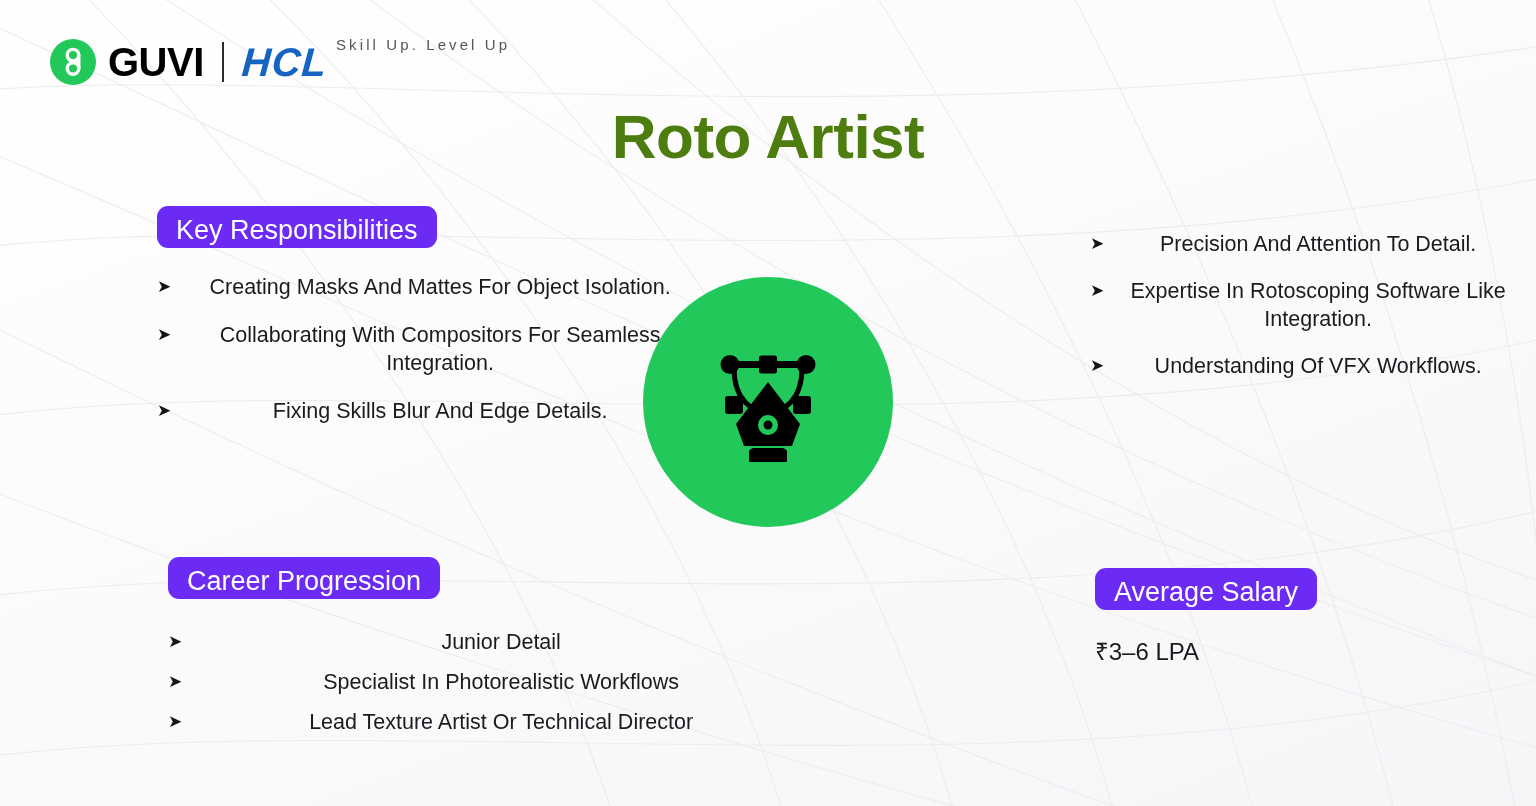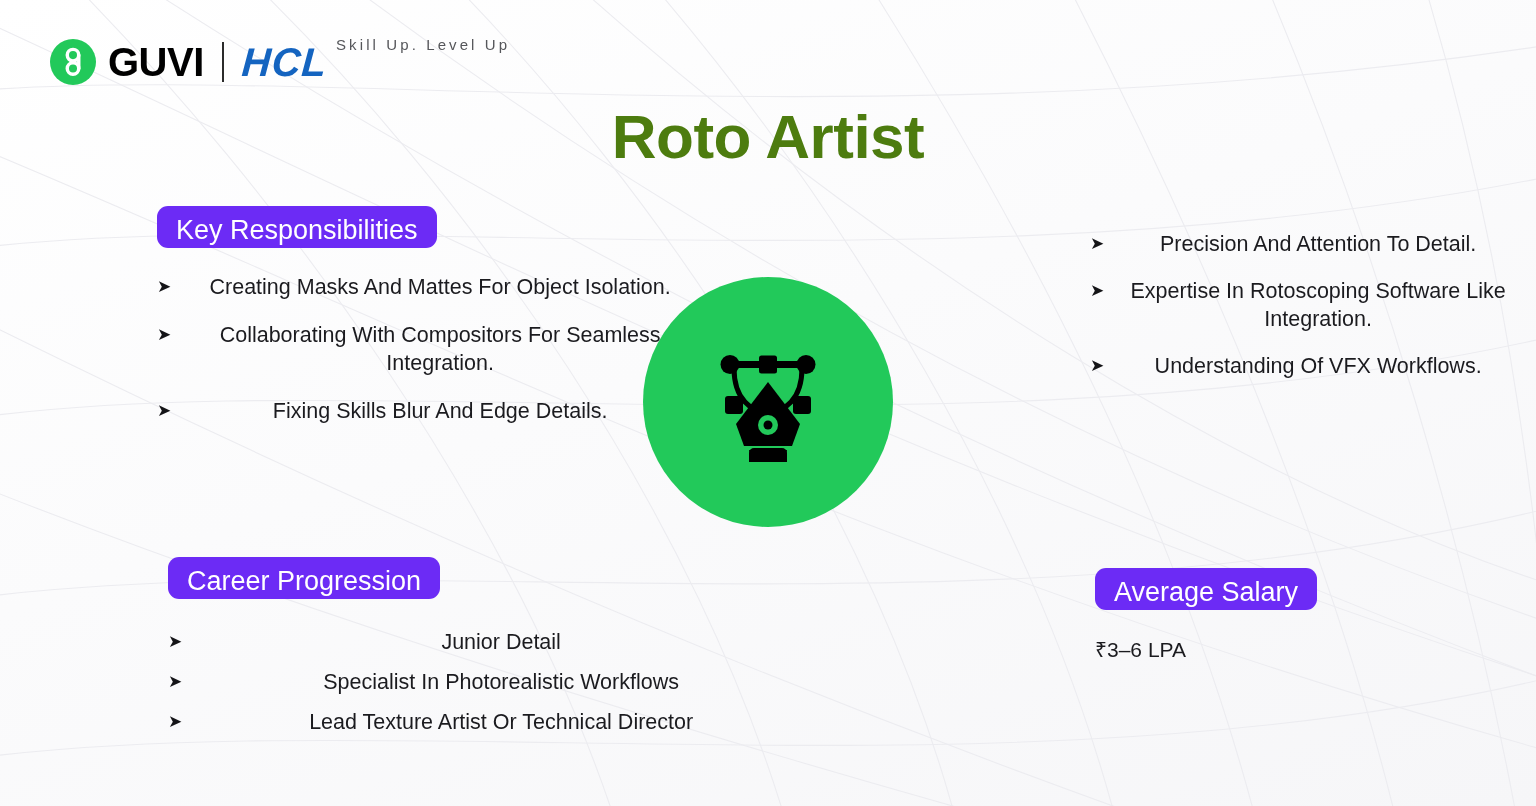--- a/index.html
+++ b/index.html
@@ -151,21 +151,21 @@
     font-size: 21.5px;
     white-space: nowrap;
   }
 
   
   #section-skills .bullet-list { margin-top: 23px; }
   #section-skills .bullet-item { margin-bottom: 19px; }
 
   #salary-value {
     margin-top: 26px;
-    font-size: 21px;
+    font-size: 24px;
     color: #1b1b1f;
     line-height: 1.3;
   }
 
   
   #center-icon {
     position: absolute;
     left: 643px;
     top: 277px;
     width: 250px;

